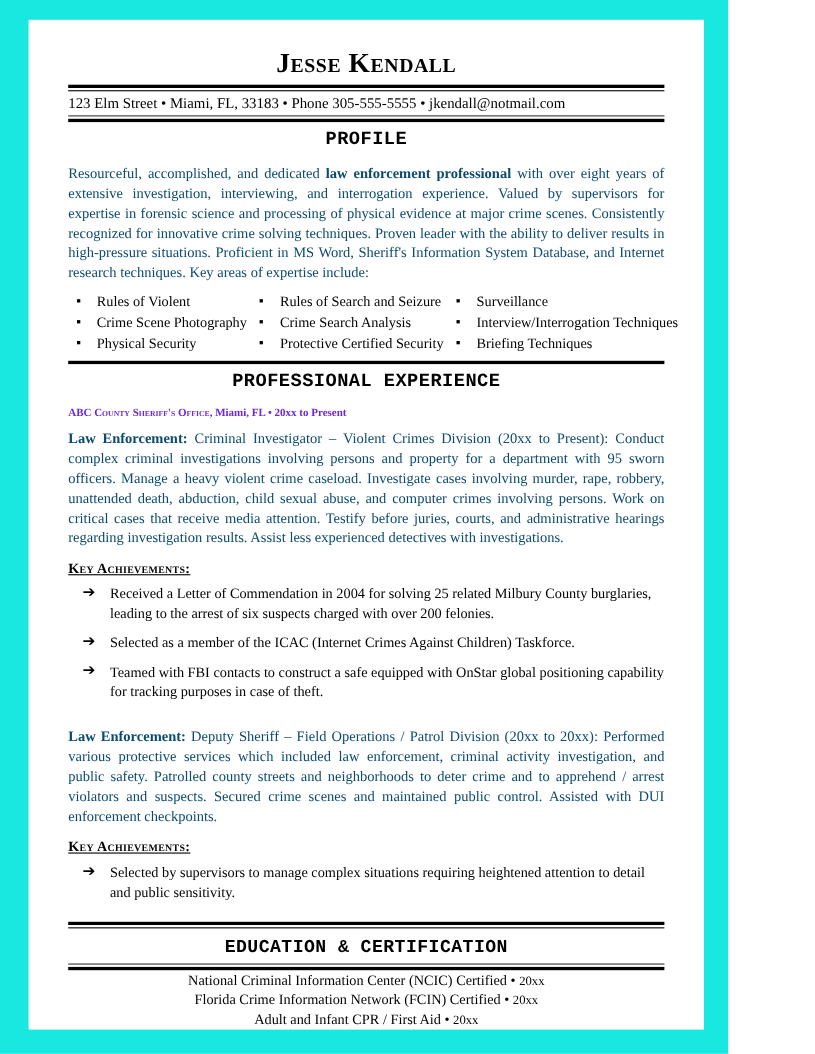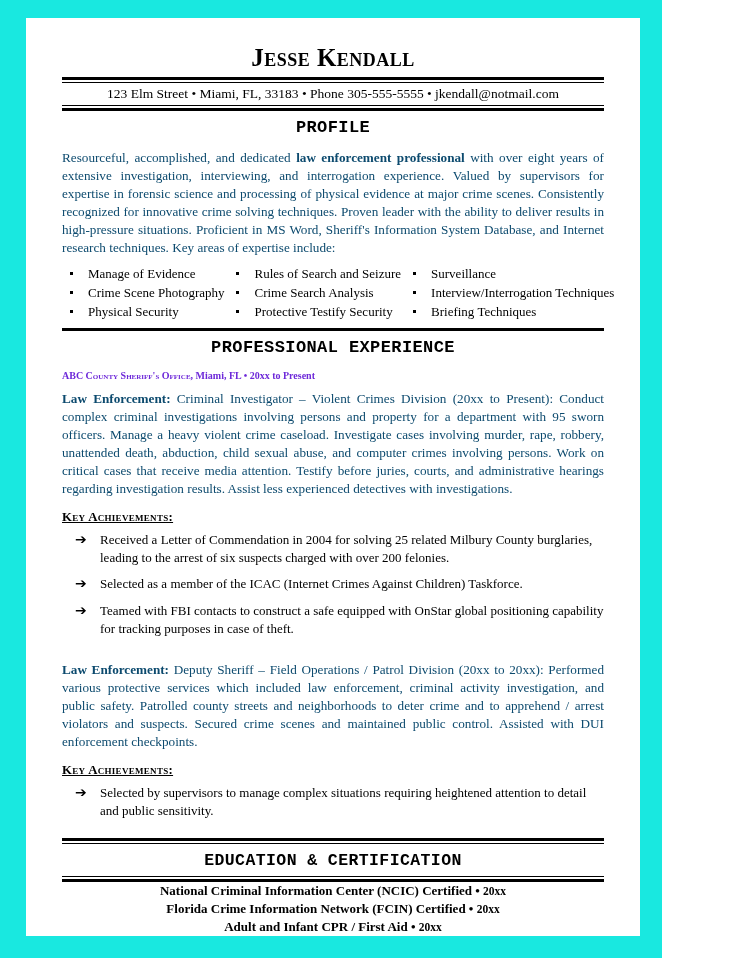--- a/index.html
+++ b/index.html
@@ -51,21 +51,20 @@
     text-align: center;
     font-weight: bold;
     font-size: 25px;
     letter-spacing: 0.5px;
     font-variant: small-caps;
     line-height: 1.15;
     margin-bottom: 4px;
     color: #000;
   }
   .contact {
-    text-align: center;
     font-size: 13.5px;
     padding: 3px 0 3px 0;
     color: #000;
     white-space: nowrap;
   }
 
   
   .section-title {
     text-align: center;
     font-weight: bold;
@@ -164,21 +163,20 @@
     font-weight: bold;
     font-size: 13.8px;
     margin: 13px 0 10px 0;
     color: #000;
   }
   .cert {
     text-align: center;
     font-size: 13px;
     line-height: 1.42;
     color: #000;
-    font-weight: bold;
   }
   .cert .yr { font-size: 11.5px; }
 </style>
 </head>
 <body>
 
 <div id="frame">
  <div id="frame-inner">
   <div id="page">
 
@@ -200,28 +198,28 @@
       </div>
     </div>
 
     <div>
       <div class="section-title">PROFILE</div>
 
       <div class="para"><span>Resourceful, accomplished, and dedicated </span><b>law enforcement professional</b><span> with over eight years of extensive investigation, interviewing, and interrogation experience. Valued by supervisors for expertise in forensic science and processing of physical evidence at major crime scenes. Consistently recognized for innovative crime solving techniques. Proven leader with the ability to deliver results in high-pressure situations. Proficient in MS Word, Sheriff's Information System Database, and Internet research techniques. Key areas of expertise include:</span></div>
 
       <div class="skills">
         <div class="skills-col">
-          <div class="skill"><span class="sq"></span><span>Manage of Evidence</span></div>
+          <div class="skill"><span class="sq"></span><span>Rules of Violent</span></div>
           <div class="skill"><span class="sq"></span><span>Crime Scene Photography</span></div>
           <div class="skill"><span class="sq"></span><span>Physical Security</span></div>
         </div>
         <div class="skills-col">
           <div class="skill"><span class="sq"></span><span>Rules of Search and Seizure</span></div>
           <div class="skill"><span class="sq"></span><span>Crime Search Analysis</span></div>
-          <div class="skill"><span class="sq"></span><span>Protective Testify Security</span></div>
+          <div class="skill"><span class="sq"></span><span>Protective Certified Security</span></div>
         </div>
         <div class="skills-col">
           <div class="skill"><span class="sq"></span><span>Surveillance</span></div>
           <div class="skill"><span class="sq"></span><span>Interview/Interrogation Techniques</span></div>
           <div class="skill"><span class="sq"></span><span>Briefing Techniques</span></div>
         </div>
       </div>
 
       <div class="rule-thick"></div>
     </div>

